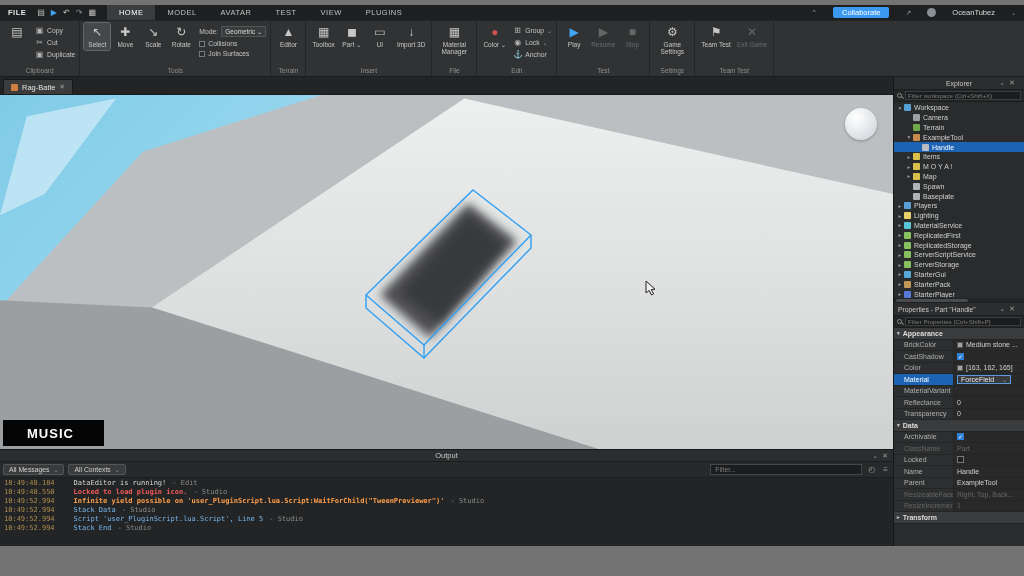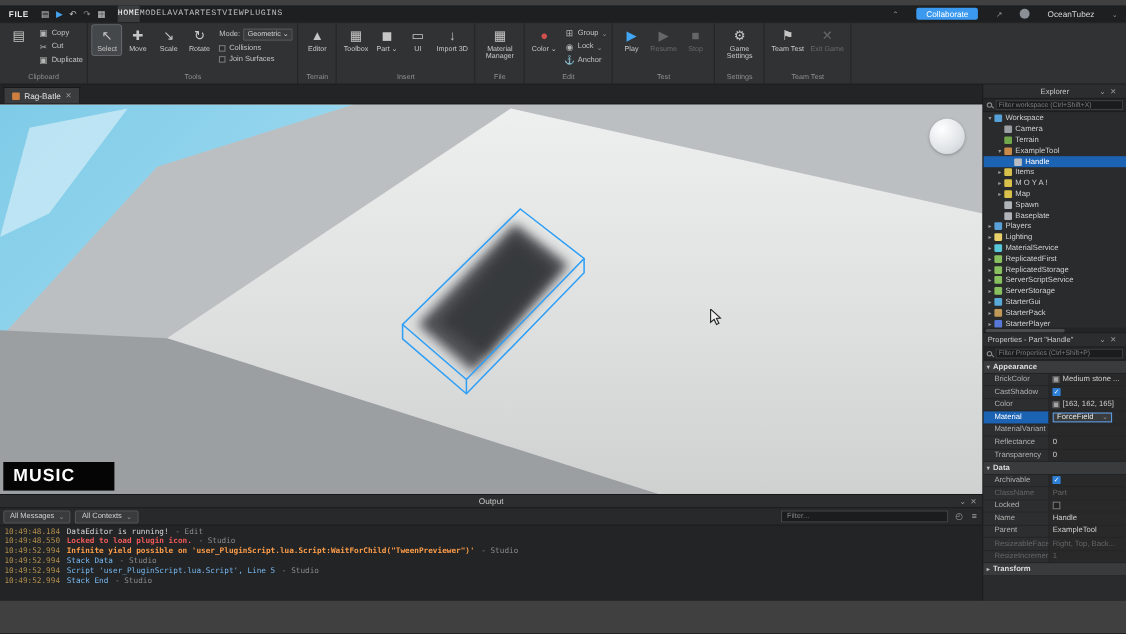--- a/index.html
+++ b/index.html
@@ -1,27 +1,27 @@
 <!DOCTYPE html>
 <html><head>
 <meta charset="utf-8">
 <style>
   html,body{margin:0;padding:0;background:#000;}
   *{box-sizing:border-box;}
   body{font-family:"Liberation Sans",sans-serif;-webkit-font-smoothing:antialiased;}
-  .screen{position:relative;width:1024px;height:576px;background:#404040;overflow:hidden;}
+  .screen{position:relative;width:1024px;height:576px;background:#737373;overflow:hidden;}
   .app{position:absolute;top:5px;left:0;width:1024px;height:541px;display:flex;flex-direction:column;background:#2a2b2c;}
 
   
   .titlebar{flex:0 0 15px;background:#1d1f20;display:flex;align-items:center;font-size:8px;color:#cfcfcf;}
   .file-btn{padding:0 8px;font-weight:bold;color:#e8e8e8;letter-spacing:.5px;font-size:7.5px;}
   .qicons{display:flex;align-items:center;}
   .qicon{font-size:8px;margin:0 3px;color:#b8b8b8;line-height:15px;}
   .menu-tabs{display:flex;height:100%;margin-left:8px;}
-  .mtab{padding:0 0;display:flex;align-items:center;letter-spacing:.5px;color:#c0c0c0;font-size:7.5px;font-family:Liberation Mono, monospace;}
+  .mtab{padding:0 12px;display:flex;align-items:center;letter-spacing:.5px;color:#c0c0c0;font-size:7.5px;}
   .mtab.active{background:#3a3c3d;color:#ffffff;}
   .tb-right{margin-left:auto;display:flex;align-items:center;gap:16px;padding-right:8px;}
   .tb-chev{color:#9a9a9a;font-size:7px;}
   .collab{background:#3b9af0;color:#fff;border-radius:2px;padding:1px 9px;font-size:7.5px;line-height:9px;}
   .avatar{width:9px;height:9px;border-radius:50%;background:#8a9096;display:inline-block;}
   .uname{font-size:7.5px;color:#d8d8d8;}
   .dd{font-size:6px;color:#9a9a9a;}
 
   
   .ribbon{flex:0 0 57px;background:#313233;display:flex;align-items:stretch;border-top:1px solid #232425;border-bottom:1px solid #1a1b1c;}
@@ -52,36 +52,36 @@
   .dtab-close{color:#9a9a9a;font-size:7px;}
 
   
   .viewport{flex:0 0 354px;position:relative;background:#bcbfc1;overflow:hidden;}
   .vp-sky{position:absolute;inset:0;background:linear-gradient(135deg,#7fcbe8 0%,#a6ddf1 45%,#c6ecf8 100%);clip-path:polygon(0 0,36% 0,16% 16%,0 60%);}
   .vp-cloud{position:absolute;inset:0;background:#e9f6fb;opacity:.55;clip-path:polygon(3% 6%,13% 1%,5% 28%,0 34%);}
   .vp-ground{position:absolute;inset:0;background:linear-gradient(180deg,#eef0f0 0%,#dddfdf 60%,#cfd1d1 100%);clip-path:polygon(17% 60%,52% 1%,100% 28%,100% 100%,67% 100%);}
   .vp-dark{position:absolute;inset:0;background:#9b9fa2;clip-path:polygon(0 58%,17% 60%,67% 100%,0 100%);}
   .vp-svg{position:absolute;inset:0;width:100%;height:100%;}
   .view-selector{position:absolute;right:16px;top:13px;width:32px;height:32px;border-radius:50%;background:radial-gradient(circle at 35% 30%,#ffffff,#dde1e5 65%,#c3c9ce);box-shadow:0 1px 3px rgba(0,0,0,.28);}
-  .music{position:absolute;left:3px;top:325px;width:101px;height:26px;background:#050505;color:#fff;font-size:16px;font-weight:bold;letter-spacing:1px;display:flex;align-items:center;padding-left:9px;}
+  .music{position:absolute;left:3px;top:325px;width:101px;height:26px;background:#050505;color:#fff;font-size:13px;font-weight:bold;letter-spacing:1px;display:flex;align-items:center;padding-left:24px;}
   .cursor{position:absolute;left:645px;top:186px;width:12px;height:16px;}
 
   
   .output{flex:1;display:flex;flex-direction:column;background:#232425;border-top:1px solid #161718;min-height:0;}
   .out-header{flex:0 0 12px;background:#2c2d2e;display:flex;align-items:center;position:relative;border-bottom:1px solid #1c1d1e;}
   .out-title{position:absolute;left:0;right:0;text-align:center;font-size:7.5px;color:#c8c8c8;}
   .ph-icons{margin-left:auto;display:flex;gap:4px;padding-right:5px;z-index:1;font-size:7px;color:#9a9a9a;align-items:center;}
   .out-toolbar{flex:0 0 16px;display:flex;align-items:center;gap:4px;padding:0 3px;border-bottom:1px solid #1c1d1e;background:#28292a;}
   .out-dd{background:#3a3b3c;border:1px solid #545556;border-radius:2px;font-size:6.8px;color:#d0d0d0;padding:1px 5px;display:flex;align-items:center;gap:4px;}
   .out-filter{margin-left:auto;width:152px;height:11px;background:#1b1c1d;border:1px solid #454647;font-size:6.8px;color:#bbb;padding:0 4px;font-family:"Liberation Sans",sans-serif;}
   input::placeholder{color:#7e7e7e;}
   .out-tool-icon{font-size:8px;color:#9a9a9a;margin:0 2px;}
   .out-logs{flex:1;overflow:hidden;font-family:"DejaVu Sans Mono",monospace;font-size:7px;line-height:9px;padding:1px 4px;}
   .log-line{white-space:nowrap;}
-  .log-time{color:#b08e4e;margin-right:6px;}
+  .log-time{color:#b08e4e;margin-right:19px;}
   .log-src{color:#8a8a8a;margin-left:6px;}
   .log-info{color:#d8d8d8;}
   .log-error{color:#f25a5a;font-weight:bold;}
   .log-warning{color:#ff9e4a;font-weight:bold;}
   .log-stack{color:#77b8f2;}
 
   
   .panel-header{flex:0 0 13px;background:#2c2d2e;display:flex;align-items:center;font-size:7px;color:#c8c8c8;padding:0 4px;border-bottom:1px solid #1c1d1e;position:relative;}
   .ph-title-center{position:absolute;left:0;right:0;text-align:center;}
   .ph-title-left{flex:1;white-space:nowrap;overflow:hidden;font-size:6.8px;}

